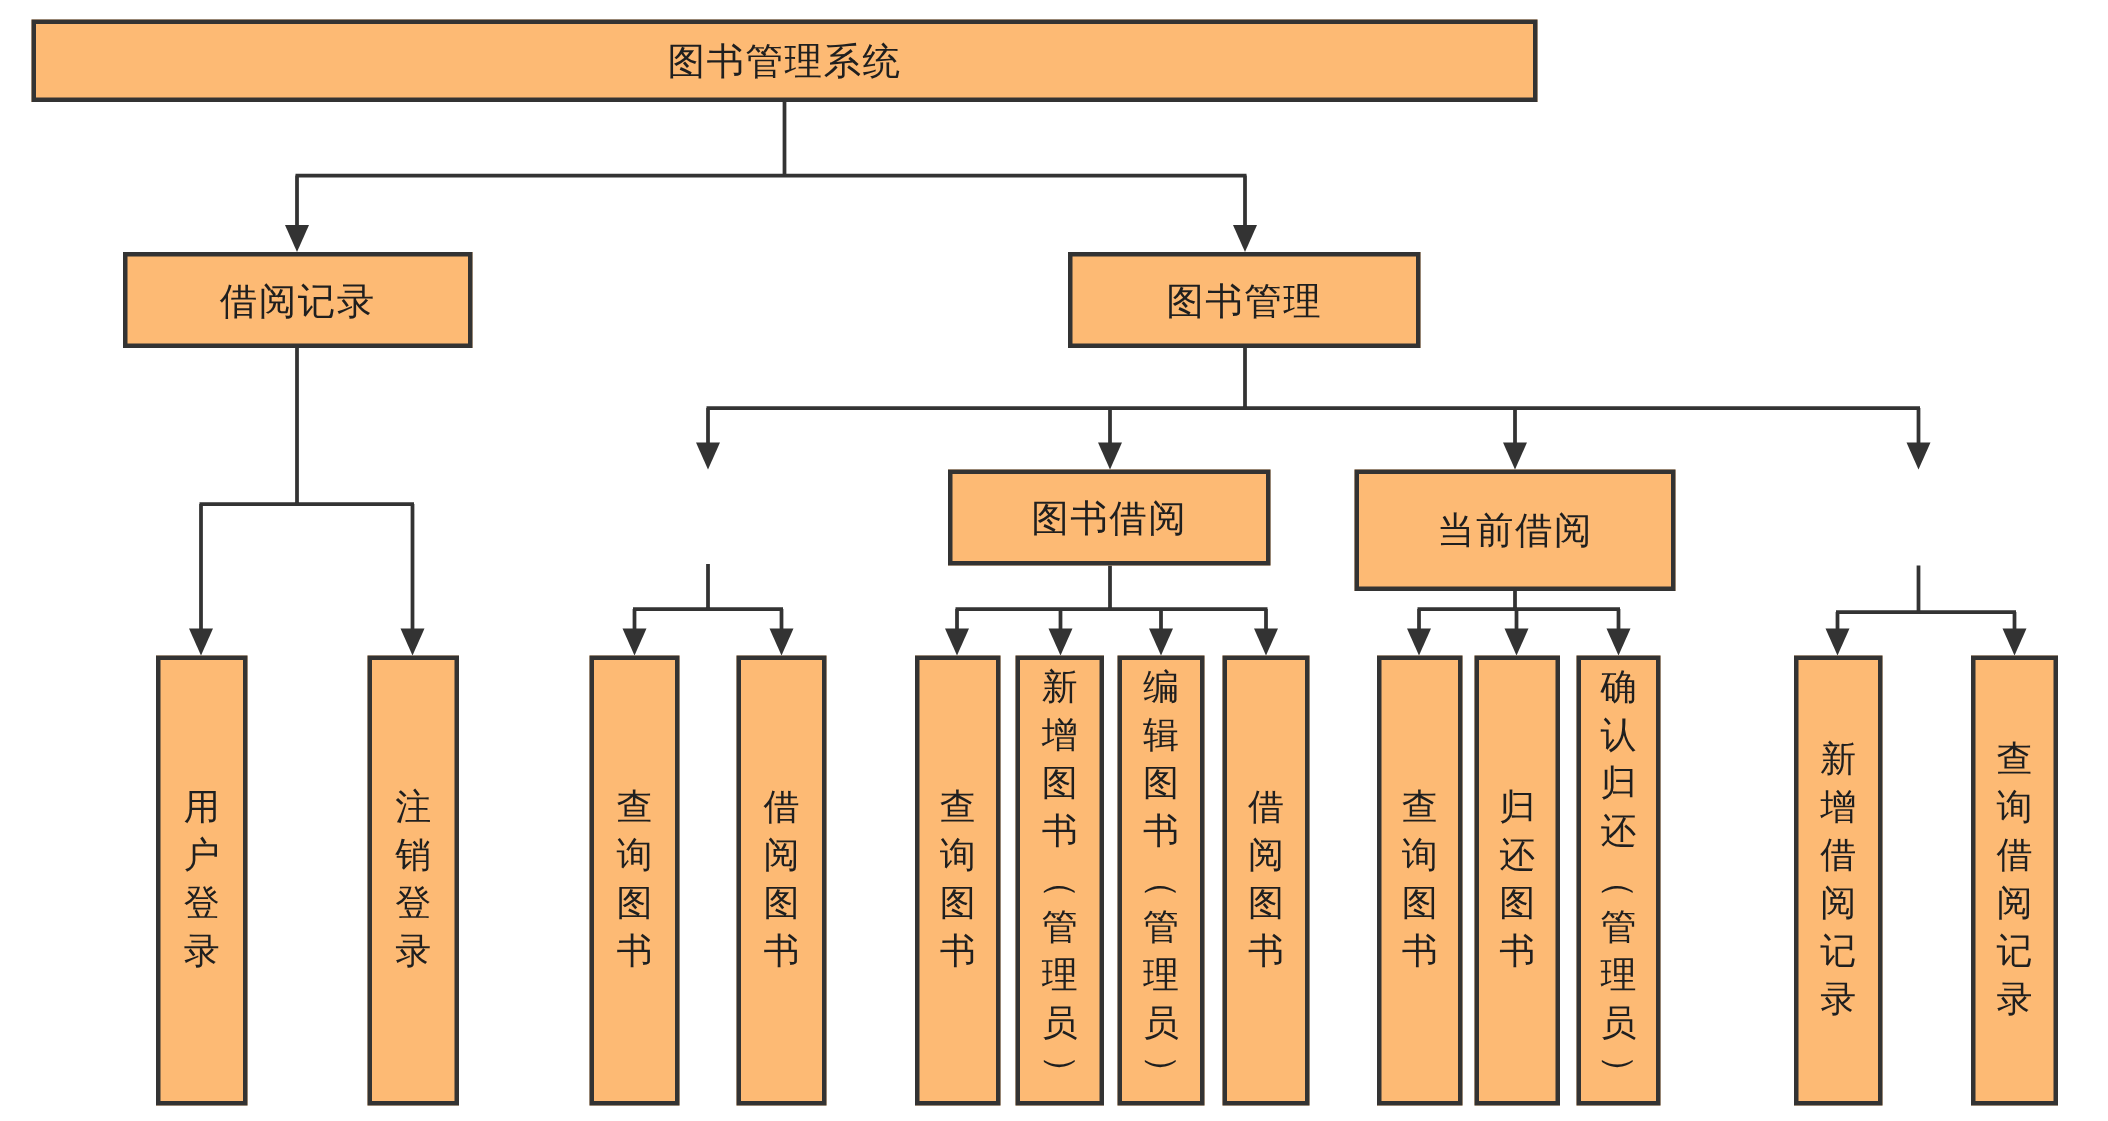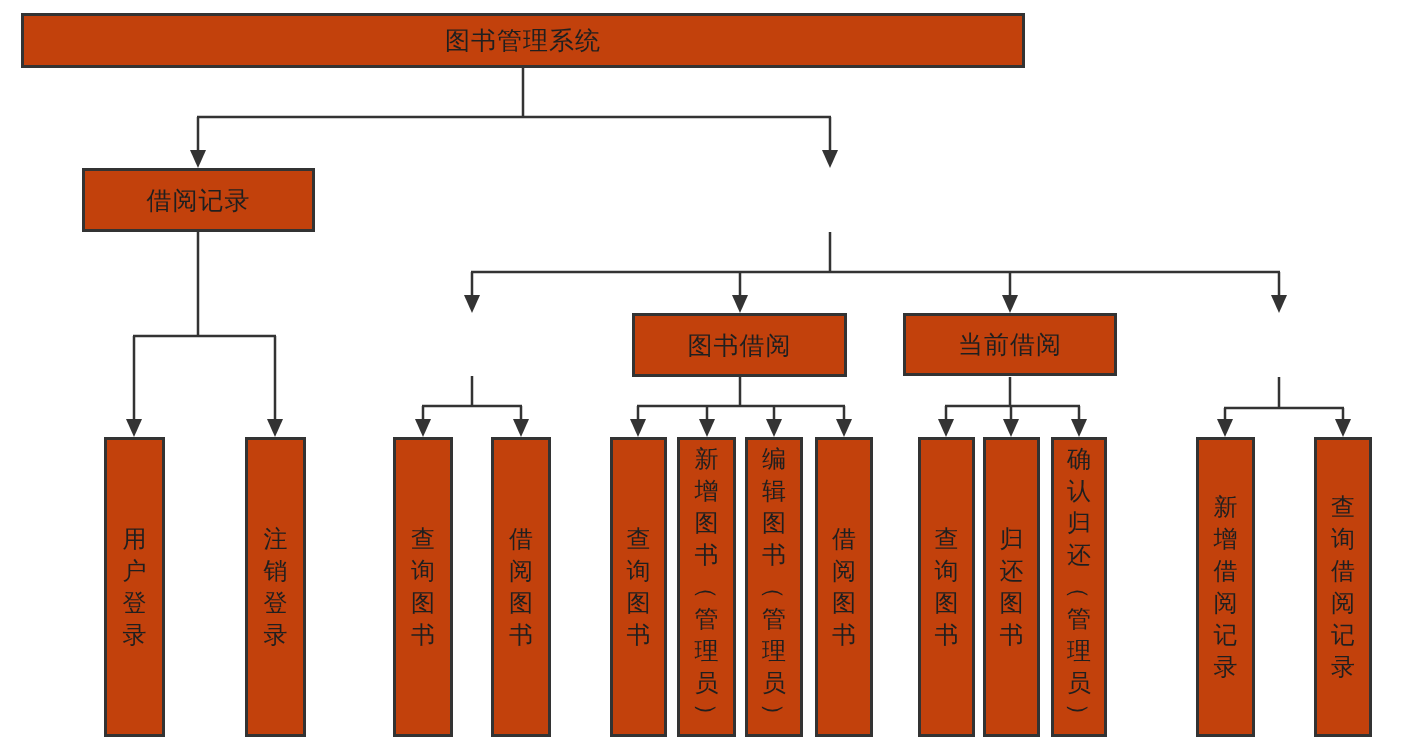--- a/index.html
+++ b/index.html
@@ -10,21 +10,21 @@
     font-family:"Liberation Sans","DejaVu Sans",sans-serif;
     overflow:hidden;
   }
   svg.connectors{position:absolute;left:0;top:0;z-index:1;}
   svg.connectors path{stroke:#333333;stroke-width:2.5;fill:none;}
   svg.connectors polygon{fill:#333333;stroke:none;}
   .node{
     position:absolute;
     box-sizing:border-box;
     border:3px solid #333333;
-    background:#c2410c;
+    background:#fdba74;
     display:flex;align-items:center;justify-content:center;
     color:#1f1f1f;
     font-size:25px;
     letter-spacing:1px;
     z-index:2;
     text-align:center;
   }
   .vleaf{
     display:flex;flex-direction:column;
     align-items:center;justify-content:center;
@@ -92,23 +92,24 @@
     <g>
       <path d="M1279,377 V408 M1224,408 H1344 M1225,408 V420 M1343,408 V420"></path>
       <polygon points="1217,419 1233,419 1225,437"></polygon>
       <polygon points="1335,419 1351,419 1343,437"></polygon>
     </g>
   </svg>
 
   <div class="node" style="left:21px;top:13px;width:1004px;height:55px;">图书管理系统</div>
 
   <div class="node" style="left:82px;top:168px;width:233px;height:64px;">借阅记录</div>
+  <div class="node" style="left:712px;top:168px;width:235px;height:64px;">图书管理</div>
 
   <div class="node" style="left:632px;top:313px;width:215px;height:64px;">图书借阅</div>
-  <div class="node" style="left:903px;top:313px;width:214px;height:63px;">当前借阅</div>
+  <div class="node" style="left:903px;top:313px;width:214px;height:81px;">当前借阅</div>
 
   <div class="node vleaf" style="left:104px;top:437px;width:61px;height:300px;">
       <span class="vchar">用</span>
       <span class="vchar">户</span>
       <span class="vchar">登</span>
       <span class="vchar">录</span>
     </div>
   <div class="node vleaf" style="left:245px;top:437px;width:61px;height:300px;">
       <span class="vchar">注</span>
       <span class="vchar">销</span>

